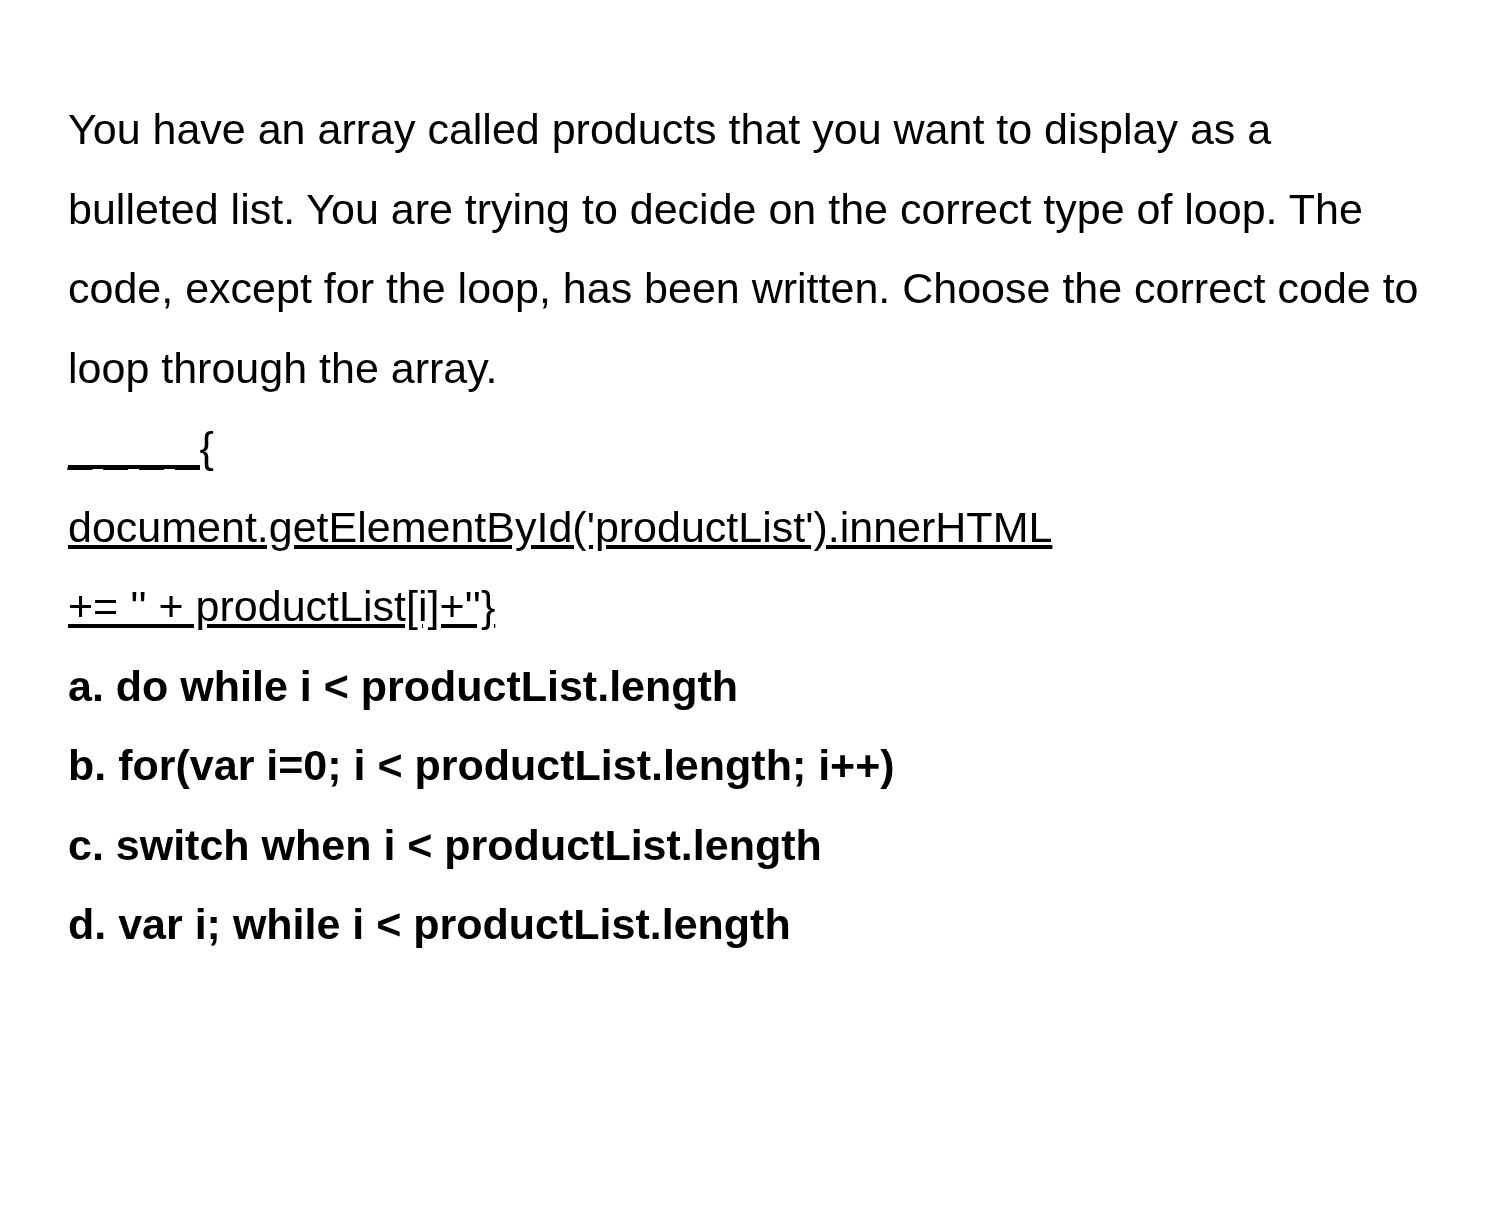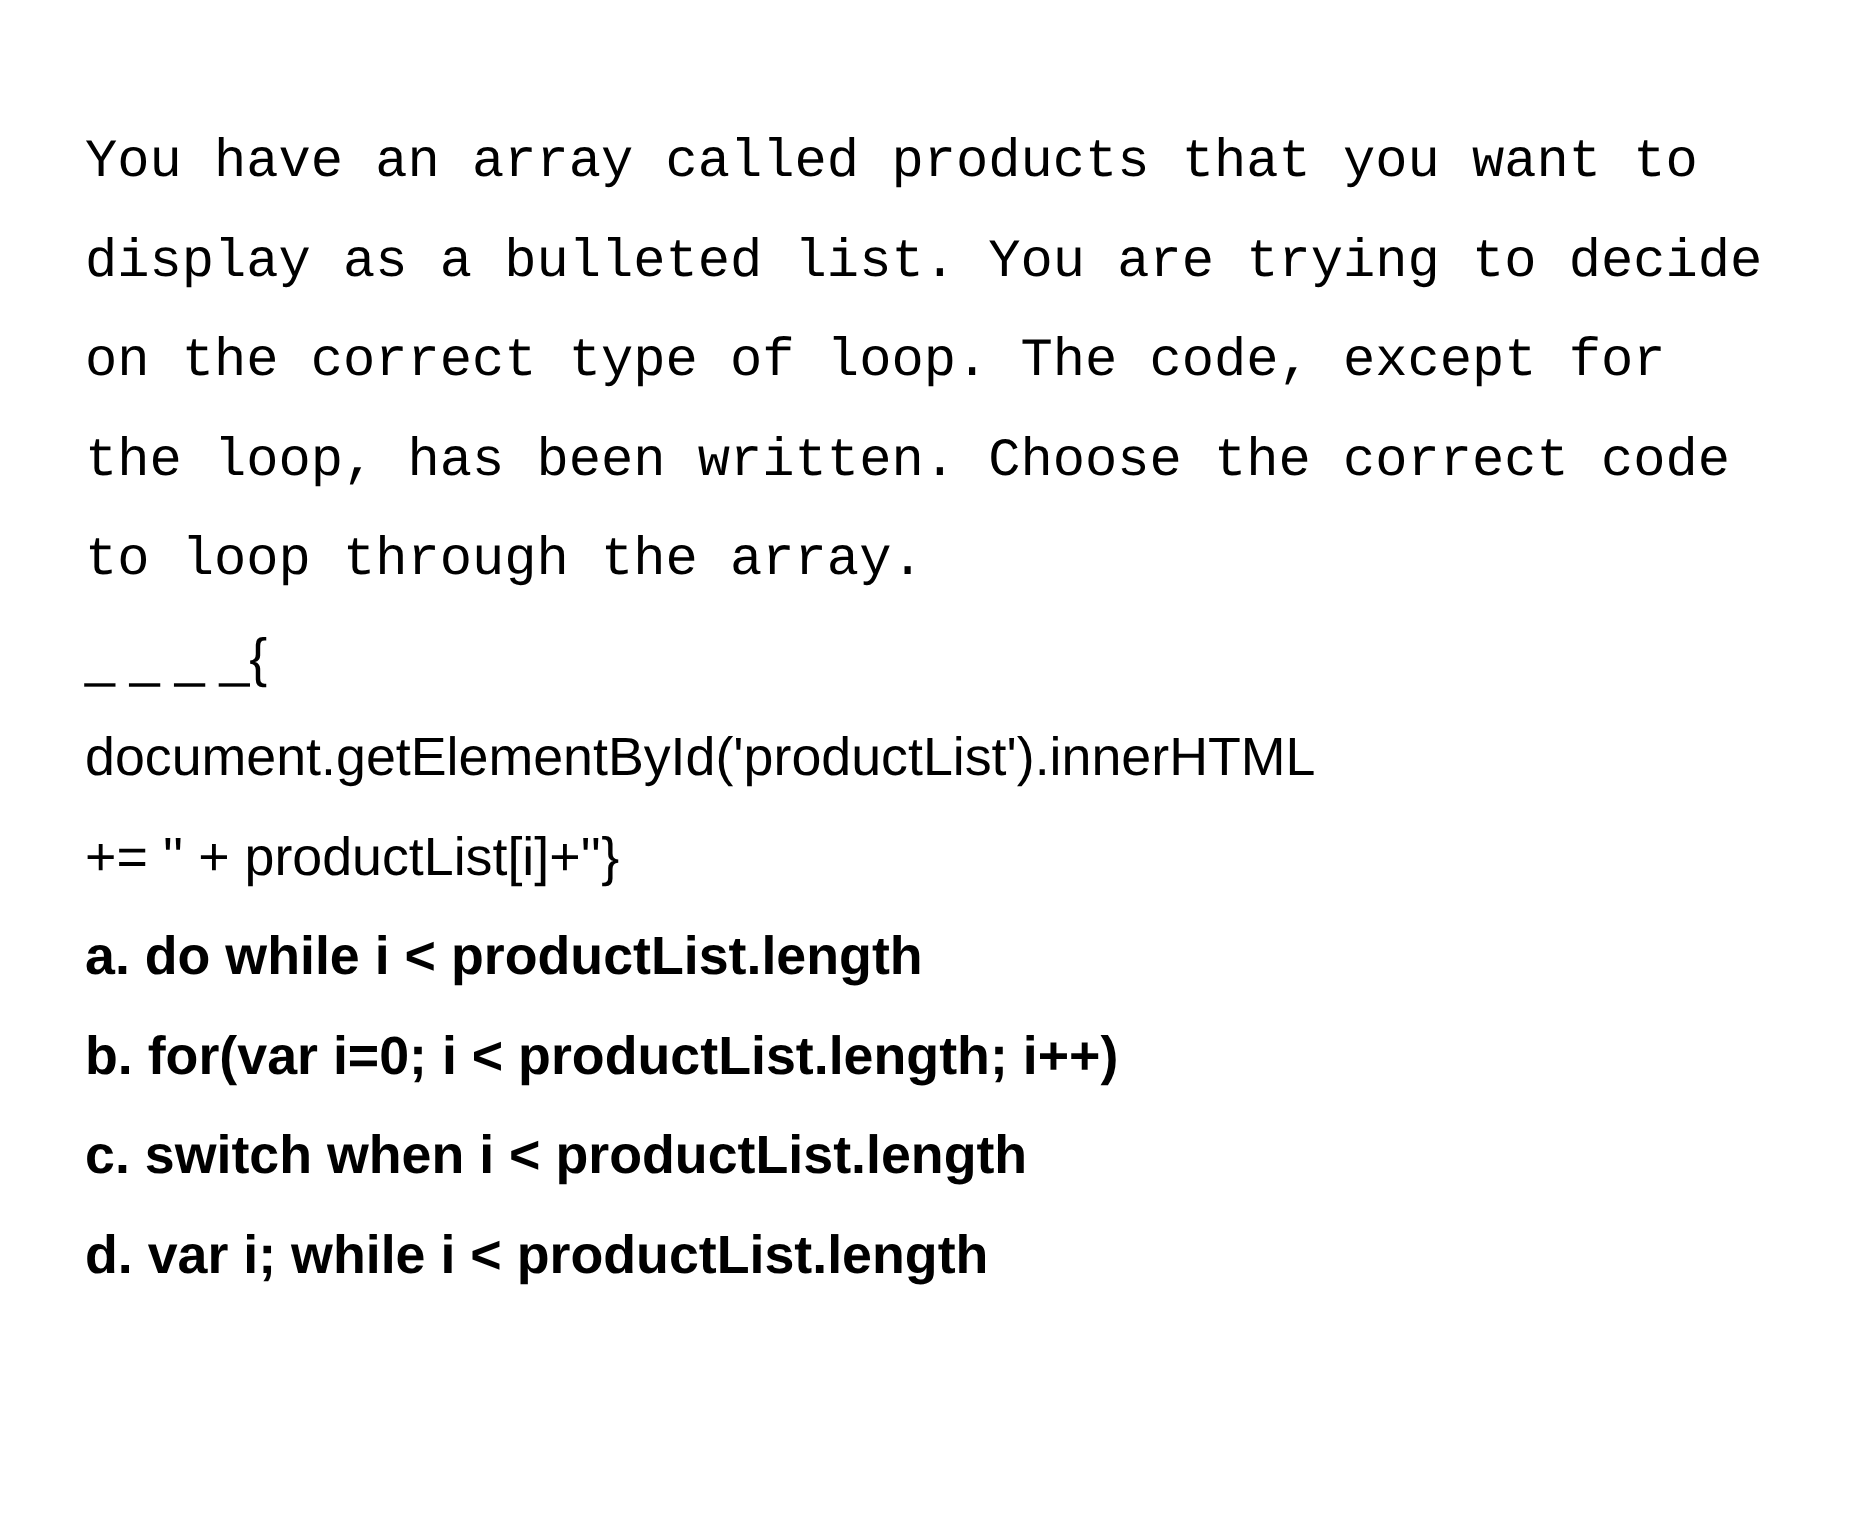--- a/index.html
+++ b/index.html
@@ -13,24 +13,24 @@
       font-size: 43px;
       line-height: 1.85;
       color: #000000;
       padding: 90px 68px 60px 68px;
       width: 1500px;
       height: 1216px;
       overflow: hidden;
     }
     .question-text {
       margin-bottom: 0;
-      font-family: Liberation Mono, monospace;
     }
     .code-block {
       margin-bottom: 0;
+      text-decoration: underline;
     }
     .option-line {
       margin-bottom: 0;
       font-weight: bold;
     }
   </style>
 </head>
 <body>
 
 <div class="question-text">You have an array called products that you want to display as a bulleted list. You are trying to decide on the correct type of loop. The code, except for the loop, has been written. Choose the correct code to loop through the array.</div>

